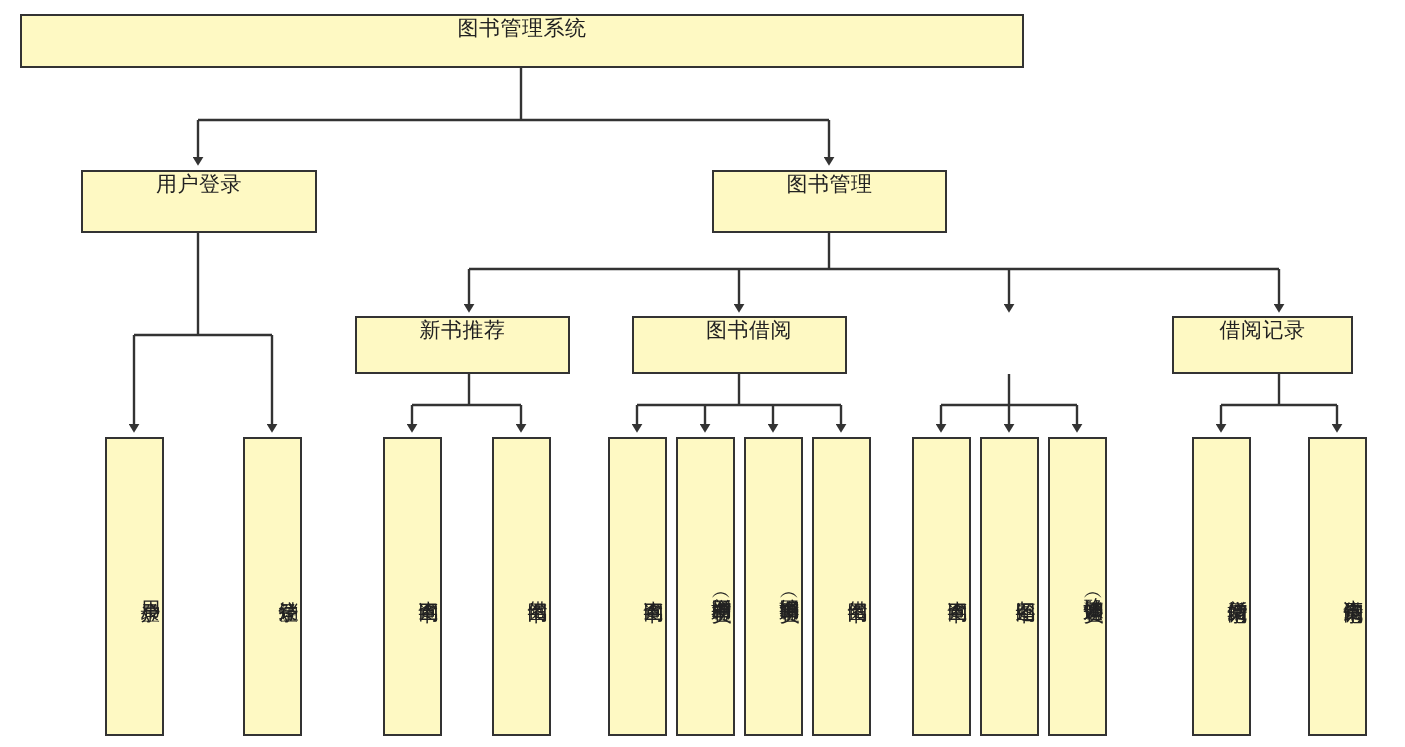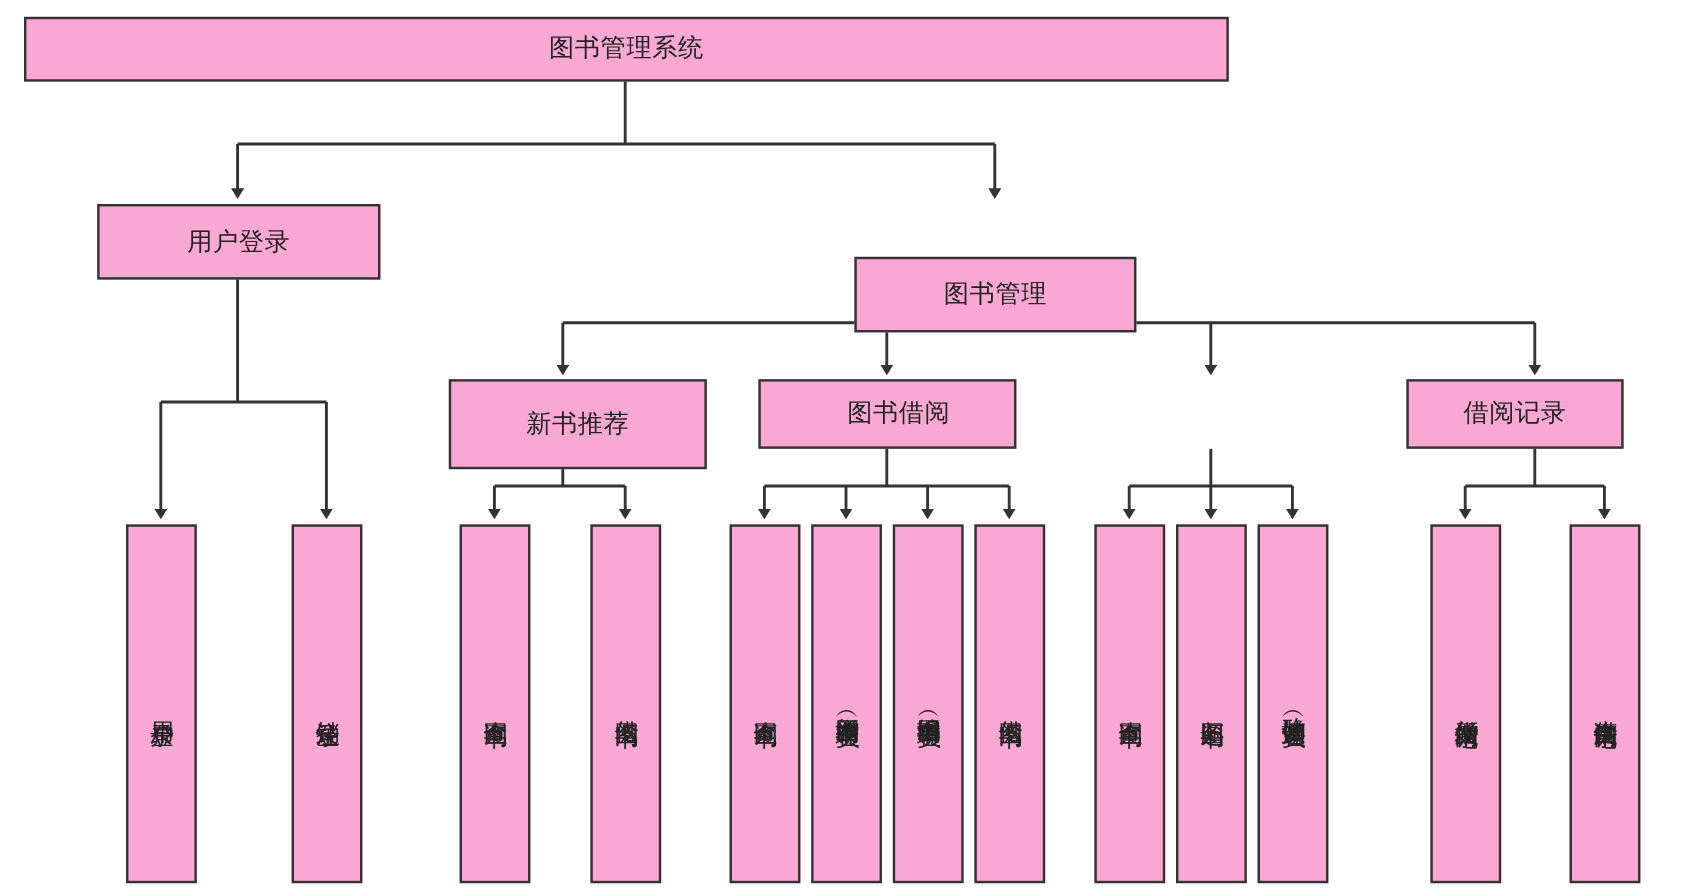--- a/index.html
+++ b/index.html
@@ -21,24 +21,23 @@
     position: absolute;
     left: 0;
     top: 0;
     width: 1405px;
     height: 747px;
     pointer-events: none;
   }
   .node {
     position: absolute;
     box-sizing: border-box;
-    background: #f9a8d4;
+    background: #fef9c3;
     border: 2px solid #333333;
     display: flex;
-    align-items: center;
     justify-content: center;
     color: #222222;
     line-height: 1.12;
   }
   .node.horiz {
     font-size: 21px;
     letter-spacing: 0.5px;
   }
   .node.vert {
     writing-mode: vertical-rl;
@@ -121,25 +120,25 @@
   </svg>
 
   <div class="node horiz" style="left:20px; top:14px; width:1004px; height:54px;">
     <span>图书管理系统</span>
   </div>
 
   <div class="node horiz" style="left:81px; top:170px; width:236px; height:63px;">
     <span>用户登录</span>
   </div>
 
-  <div class="node horiz" style="left:712px; top:170px; width:235px; height:63px;margin-top:44px;">
+  <div class="node horiz" style="left:712px; top:170px; width:235px; height:63px;">
     <span>图书管理</span>
   </div>
 
-  <div class="node horiz" style="left:374px; top:316px; width:215px; height:75px;">
+  <div class="node horiz" style="left:355px; top:316px; width:215px; height:58px;">
     <span>新书推荐</span>
   </div>
 
   <div class="node horiz" style="left:632px; top:316px; width:215px; height:58px;padding-left:19px;">
     <span>图书借阅</span>
   </div>
 
 
   <div class="node horiz" style="left:1172px; top:316px; width:181px; height:58px;">
     <span>借阅记录</span>

